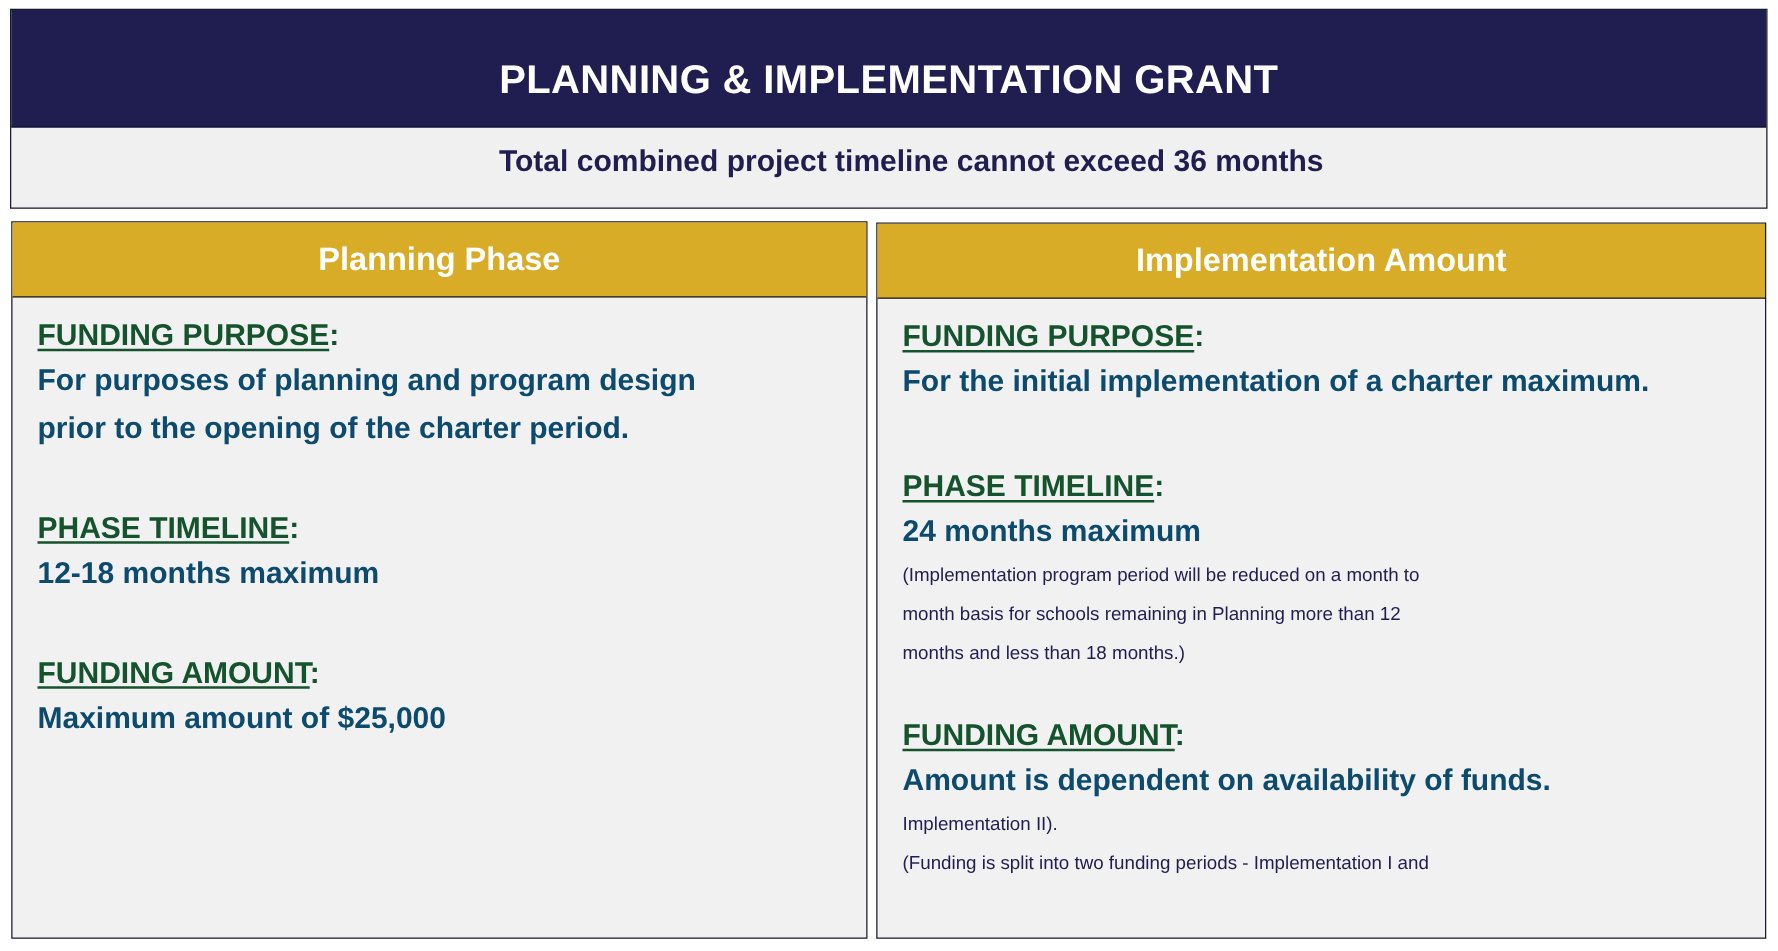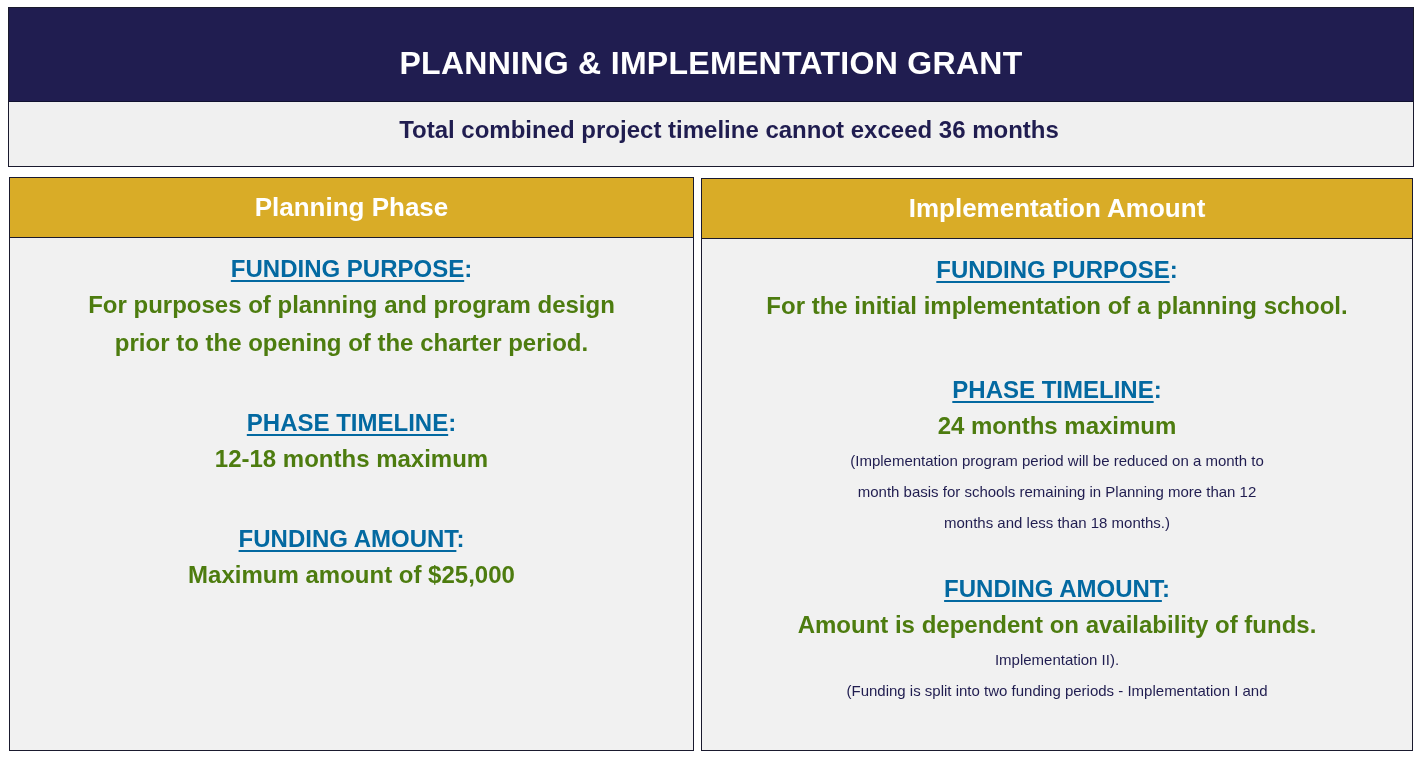--- a/index.html
+++ b/index.html
@@ -1,20 +1,20 @@
 <!DOCTYPE html>
 <html><head>
   <meta charset="utf-8">
   <style>
     * { box-sizing: border-box; margin: 0; padding: 0; }
     html, body {
       width: 1422px; height: 761px; background: #ffffff; overflow: hidden;
       font-family: "Liberation Sans", sans-serif;
     }
-    .page { position: relative; width: 1422px; height: 761px; text-align: center; }
+    .page { position: relative; width: 1422px; height: 761px; }
 
     .top-box {
       position: absolute; left: 8px; top: 7px; width: 1406px; height: 160px;
       border: 1px solid #1a1a2e; background: #f0f0f0;
     }
     .title-band {
       height: 94px; background: #201d50;
       border-bottom: 1px solid #101030;
       display: flex; align-items: center; justify-content: center;
       padding-top: 18px;
@@ -42,25 +42,25 @@
       height: 60px; background: #d9ac27; border-bottom: 1px solid #1a1a2e;
       display: flex; align-items: center; justify-content: center;
     }
     .panel-header-text {
       color: #ffffff; font-size: 26px; font-weight: bold;
     }
 
     .panel-body { padding: 14px 20px 0 20px; color: #201d50; }
 
     .section-label {
-      font-size: 24px; font-weight: bold; line-height: 34px; color: #0369a1;
+      font-size: 24px; font-weight: bold; line-height: 34px; color: #14532d;
     }
     .section-label .u { text-decoration: underline; text-decoration-thickness: 2px; text-underline-offset: 3px; }
     .section-value {
-      font-size: 24px; font-weight: bold; line-height: 38px; color: #4d7c0f;
+      font-size: 24px; font-weight: bold; line-height: 38px; color: #0c4a6e;
     }
     .section-note {
       font-size: 15px; font-weight: normal; line-height: 31px; color: #201d50;
     }
     .gap-lg { height: 44px; }
     .gap-md { height: 34px; }
   </style>
 </head>
 <body>
 
@@ -103,21 +103,21 @@
   </div>
 
   <div class="panel right">
     <div class="panel-header">
       <span class="panel-header-text">Implementation Amount</span>
     </div>
     <div class="panel-body">
       <div class="section-label">
         <span class="u">FUNDING PURPOSE</span><span>:</span>
       </div>
-      <div class="section-value">For the initial implementation of a planning school.</div>
+      <div class="section-value">For the initial implementation of a charter maximum.</div>
 
       <div class="gap-lg" style="height:48px"></div>
 
       <div class="section-label">
         <span class="u">PHASE TIMELINE</span><span>:</span>
       </div>
       <div class="section-value">24 months maximum</div>
       <div class="section-note">(Implementation program period will be reduced on a month to</div>
       <div class="section-note">month basis for schools remaining in Planning more than 12</div>
       <div class="section-note">months and less than 18 months.)</div>

